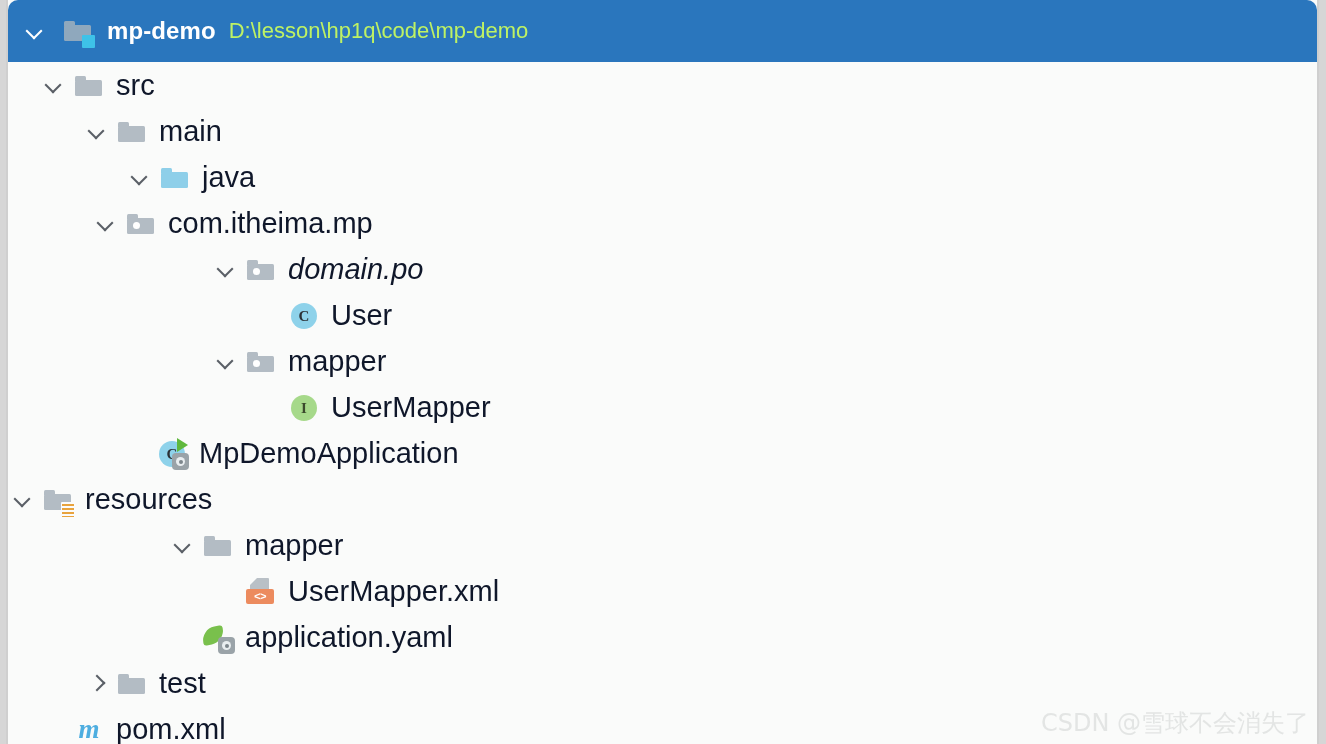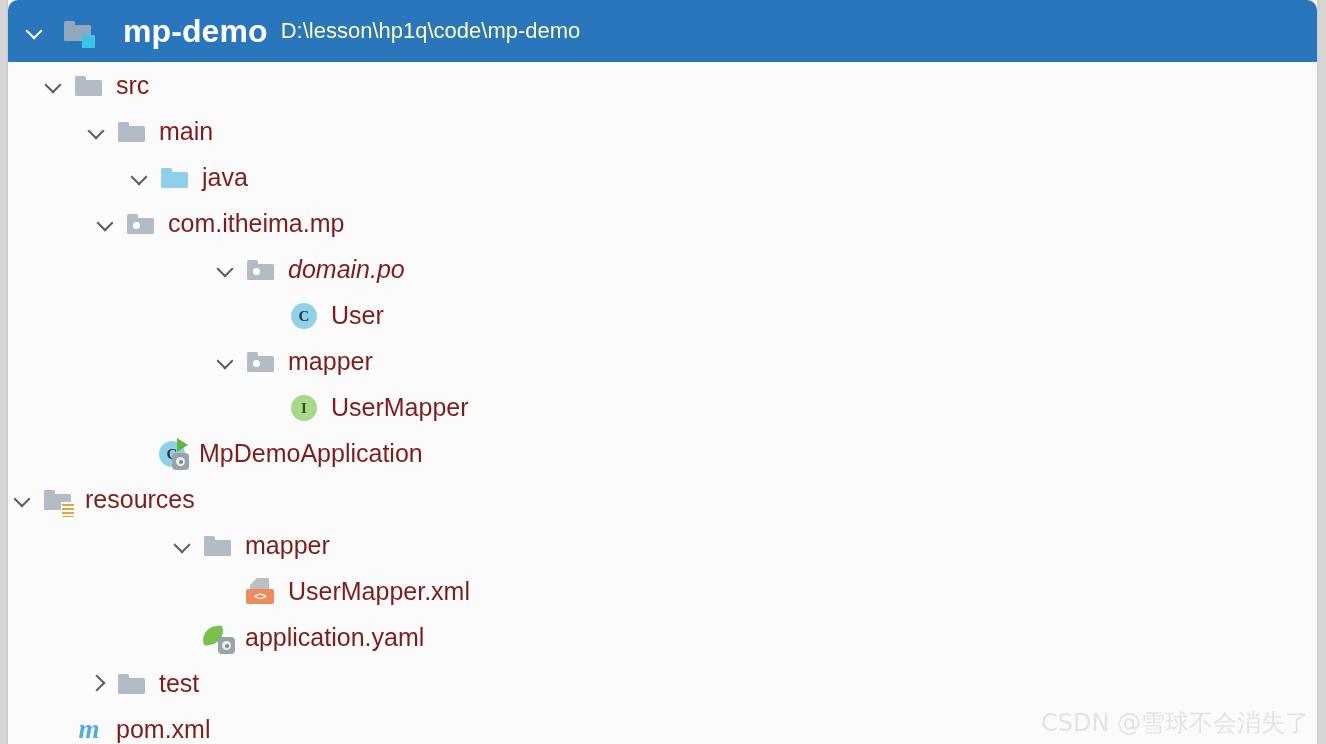--- a/index.html
+++ b/index.html
@@ -49,31 +49,31 @@
     align-items: center;
   }
   #module-header .mod-icon {
     margin-left: 12px;
     width: 34px;
     height: 34px;
     position: relative;
     flex: none;
   }
   #module-header .mod-name {
-    font-size: 32px;
+    font-size: 24px;
     font-weight: bold;
     color: #ffffff;
-    margin-left: 27px;
+    margin-left: 11px;
     letter-spacing: 0.1px;
     white-space: nowrap;
   }
   #module-header .mod-path {
     font-size: 22px;
     font-weight: normal;
-    color: #fef9c3;
+    color: #bef264;
     margin-left: 13px;
     white-space: nowrap;
   }
 
   
   .tree-row {
     position: absolute;
     left: 0;
     width: 1309px;
     height: 46px;
@@ -94,22 +94,22 @@
     flex: none;
   }
   .tree-row .icon {
     width: 32px;
     height: 32px;
     flex: none;
     position: relative;
     margin-left: 4px;
   }
   .tree-row .label {
-    font-size: 25px;
-    color: #7f1d1d;
+    font-size: 29px;
+    color: #0f172a;
     margin-left: 11px;
     white-space: nowrap;
     line-height: 1;
   }
 
   
   .chev-down, .chev-right {
     width: 16px;
     height: 16px;
     position: relative;

